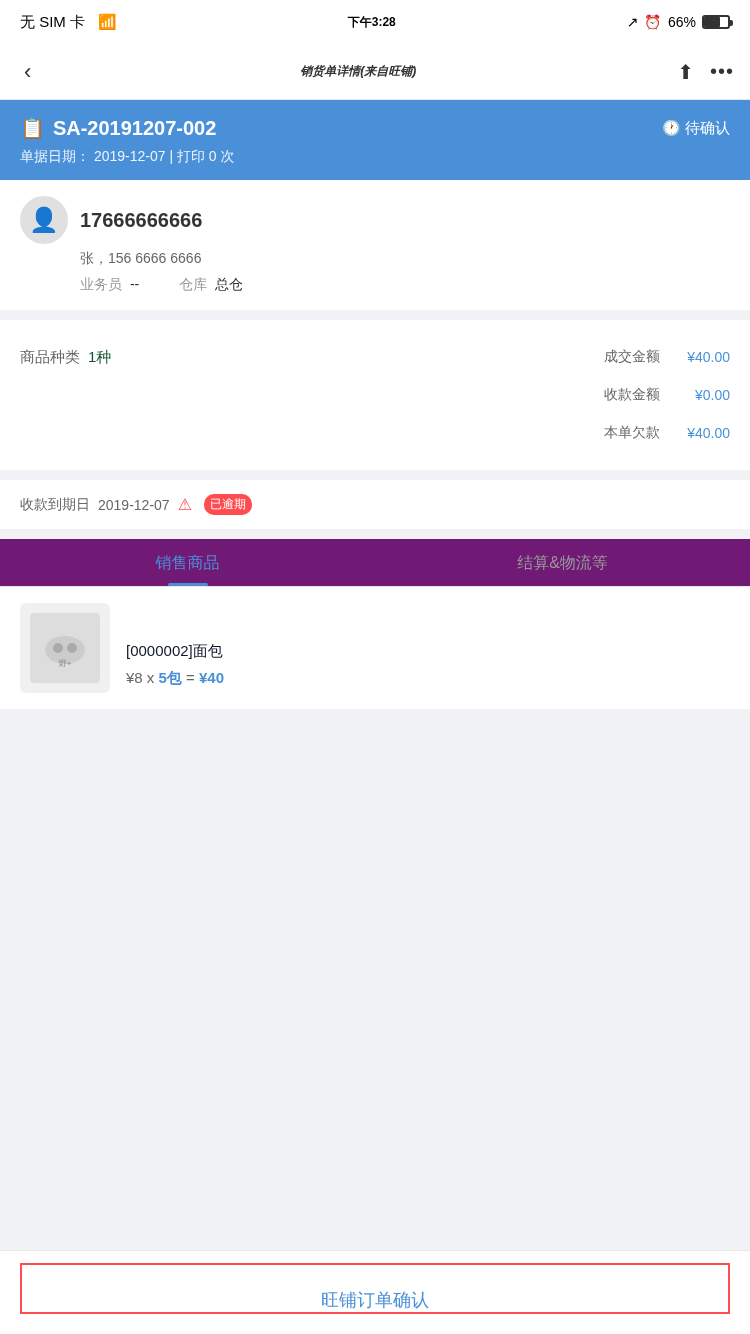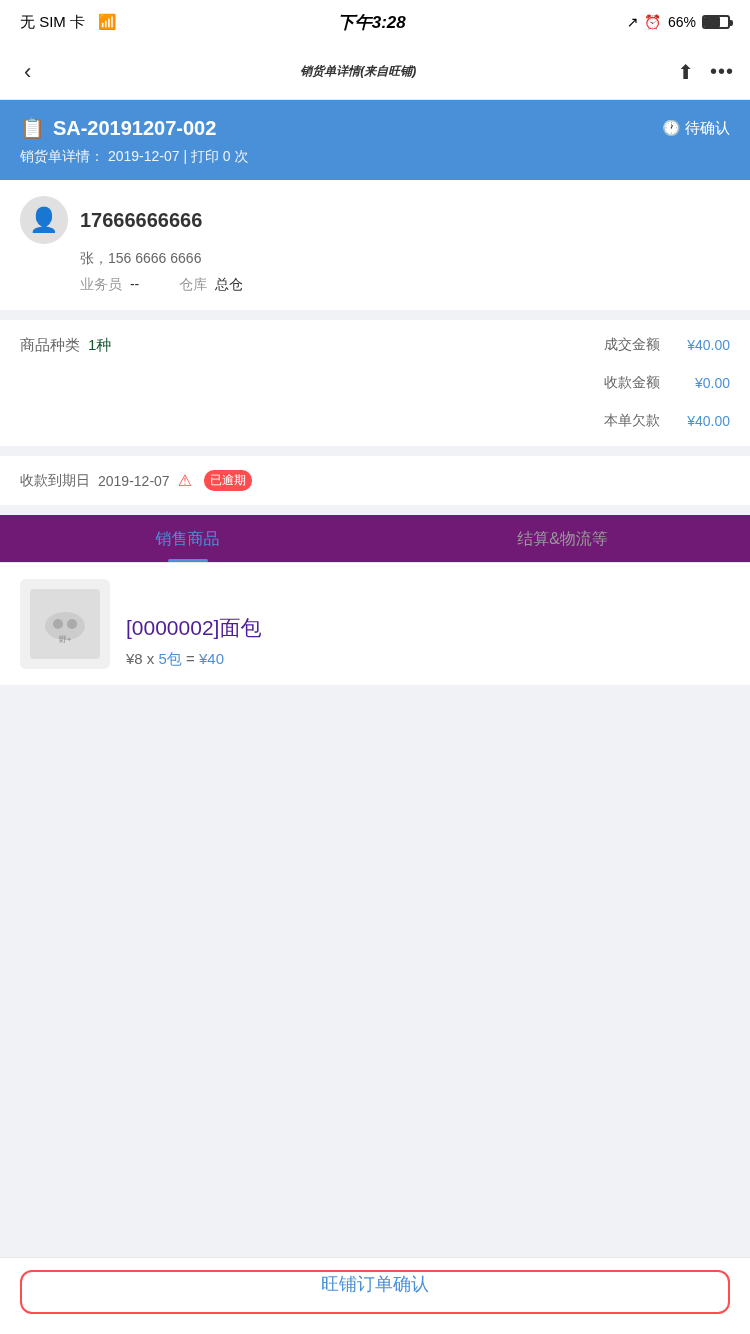--- a/index.html
+++ b/index.html
@@ -18,21 +18,21 @@
       background: #fff;
       height: 44px;
       display: flex;
       align-items: center;
       justify-content: space-between;
       padding: 0 20px;
       font-size: 15px;
       font-weight: 500;
     }
     .status-left { display: flex; align-items: center; gap: 13px; }
-    .status-center { font-size: 17px; font-weight: 600; font-style: italic; }
+    .status-center { font-size: 12px; font-weight: 600; }
     .status-right { display: flex; align-items: center; gap: 6px; font-size: 14px; }
     .battery-icon {
       width: 28px; height: 14px; border: 2px solid #333; border-radius: 3px;
       position: relative; display: inline-block;
     }
     .battery-icon::after {
       content: '';
       position: absolute; right: -5px; top: 3px;
       width: 3px; height: 6px;
       background: #333; border-radius: 0 2px 2px 0;
@@ -140,21 +140,21 @@
       font-size: 14px;
       color: #666;
     }
     .meta-label { color: #999; }
     .meta-value { color: #333; margin-left: 4px; }
 
     
     .summary-section {
       background: #fff;
       margin-bottom: 10px;
-      padding: 16px 20px;
+      padding: 28px 20px;
       display: flex;
       justify-content: space-between;
       align-items: flex-start;
     }
     .summary-left {
       display: flex;
       align-items: center;
       gap: 8px;
       font-size: 15px;
       color: #666;
@@ -255,60 +255,60 @@
       background: #ddd;
       border-radius: 4px;
       display: flex;
       align-items: center;
       justify-content: center;
       color: #aaa;
       font-size: 28px;
     }
     .product-info { flex: 1; }
     .product-name {
-      font-size: 21px;
-      color: #4c1d95;
+      font-size: 15px;
+      color: #0f172a;
       margin-bottom: 8px;
       font-weight: 500;
       margin-top: 34px;
     }
     .product-price-row {
       font-size: 15px;
       color: #666;
     }
-    .price-blue { color: #4a90d9; font-weight: 400; }
+    .price-blue { color: #4a90d9; font-weight: 700; }
 
     
     .bottom-spacer {
       background: #f0f2f5;
       height: 120px;
     }
 
     
     .bottom-bar {
       position: fixed;
       bottom: 0;
       left: 0;
       width: 750px;
       background: #fff;
       padding: 12px 20px 20px;
       border-top: 1px solid #e8e8e8;
     }
     .confirm-btn {
       width: 100%;
-      height: 44px;
+      height: 51px;
       background: #fff;
       border: 2.5px solid #ff4d4f;
-      border-radius: 12px;
+      border-radius: 0;
       font-size: 18px;
       color: #4a90d9;
       font-weight: 500;
       cursor: pointer;
       display: flex;
-      align-items: flex-start;
+      align-items: flex-end;
       justify-content: center;
     }
   </style>
 </head>
 <body>
 
 <div class="status-bar">
   <div class="status-left">
     <span>无 SIM 卡</span>
     <span>📶</span>
@@ -338,21 +338,21 @@
     <div class="order-id">
       <span>📋</span>
       <span>SA-20191207-002</span>
     </div>
     <div class="order-status">
       <span>🕐</span>
       <span>待确认</span>
     </div>
   </div>
   <div class="order-date">
-    <span>销货单详情：</span>
+    <span>单据日期：</span>
     <span>2019-12-07</span>
     <span>| 打印</span>
     <span>0</span>
     <span>次</span>
   </div>
 </div>
 
 <div class="customer-section">
   <div class="customer-row">
     <div class="avatar">

